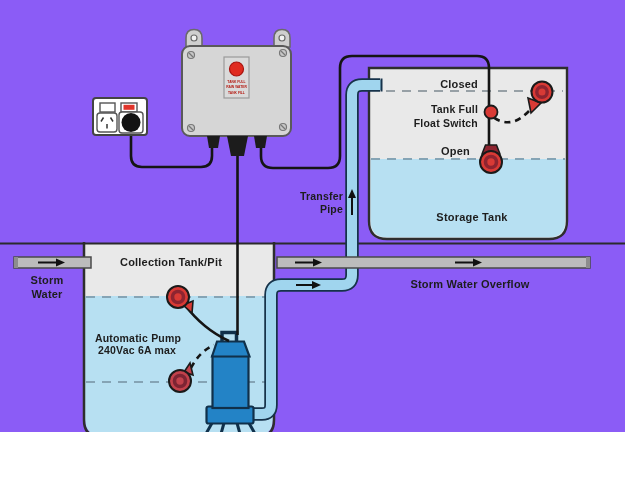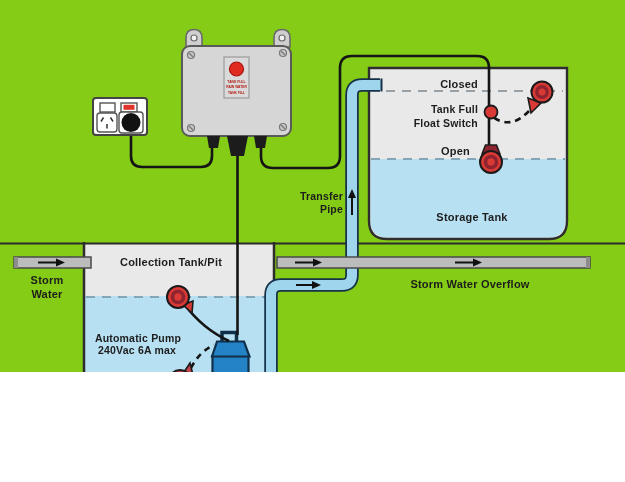--- a/index.html
+++ b/index.html
@@ -1,16 +1,16 @@
 <!DOCTYPE html>
 <html><head>
 <meta charset="utf-8">
 <style>
   html,body{margin:0;padding:0;background:#ffffff;}
-  .stage{position:relative;width:625px;height:372px;background:#84cc16;overflow:hidden;
+  .stage{position:relative;width:625px;height:432px;background:#8b5cf6;overflow:hidden;
          font-family:"Liberation Sans", sans-serif;}
   svg{display:block}
   text{font-family:"Liberation Sans", sans-serif;fill:#1d1d1d;font-weight:600;letter-spacing:.2px;}
   .lbl{font-size:11px;}
   .lbl-sm{font-size:10.5px;}
   .tiny{font-size:3.3px;fill:#b41c14;font-weight:700;letter-spacing:0;}
 </style>
 </head>
 <body>
 

